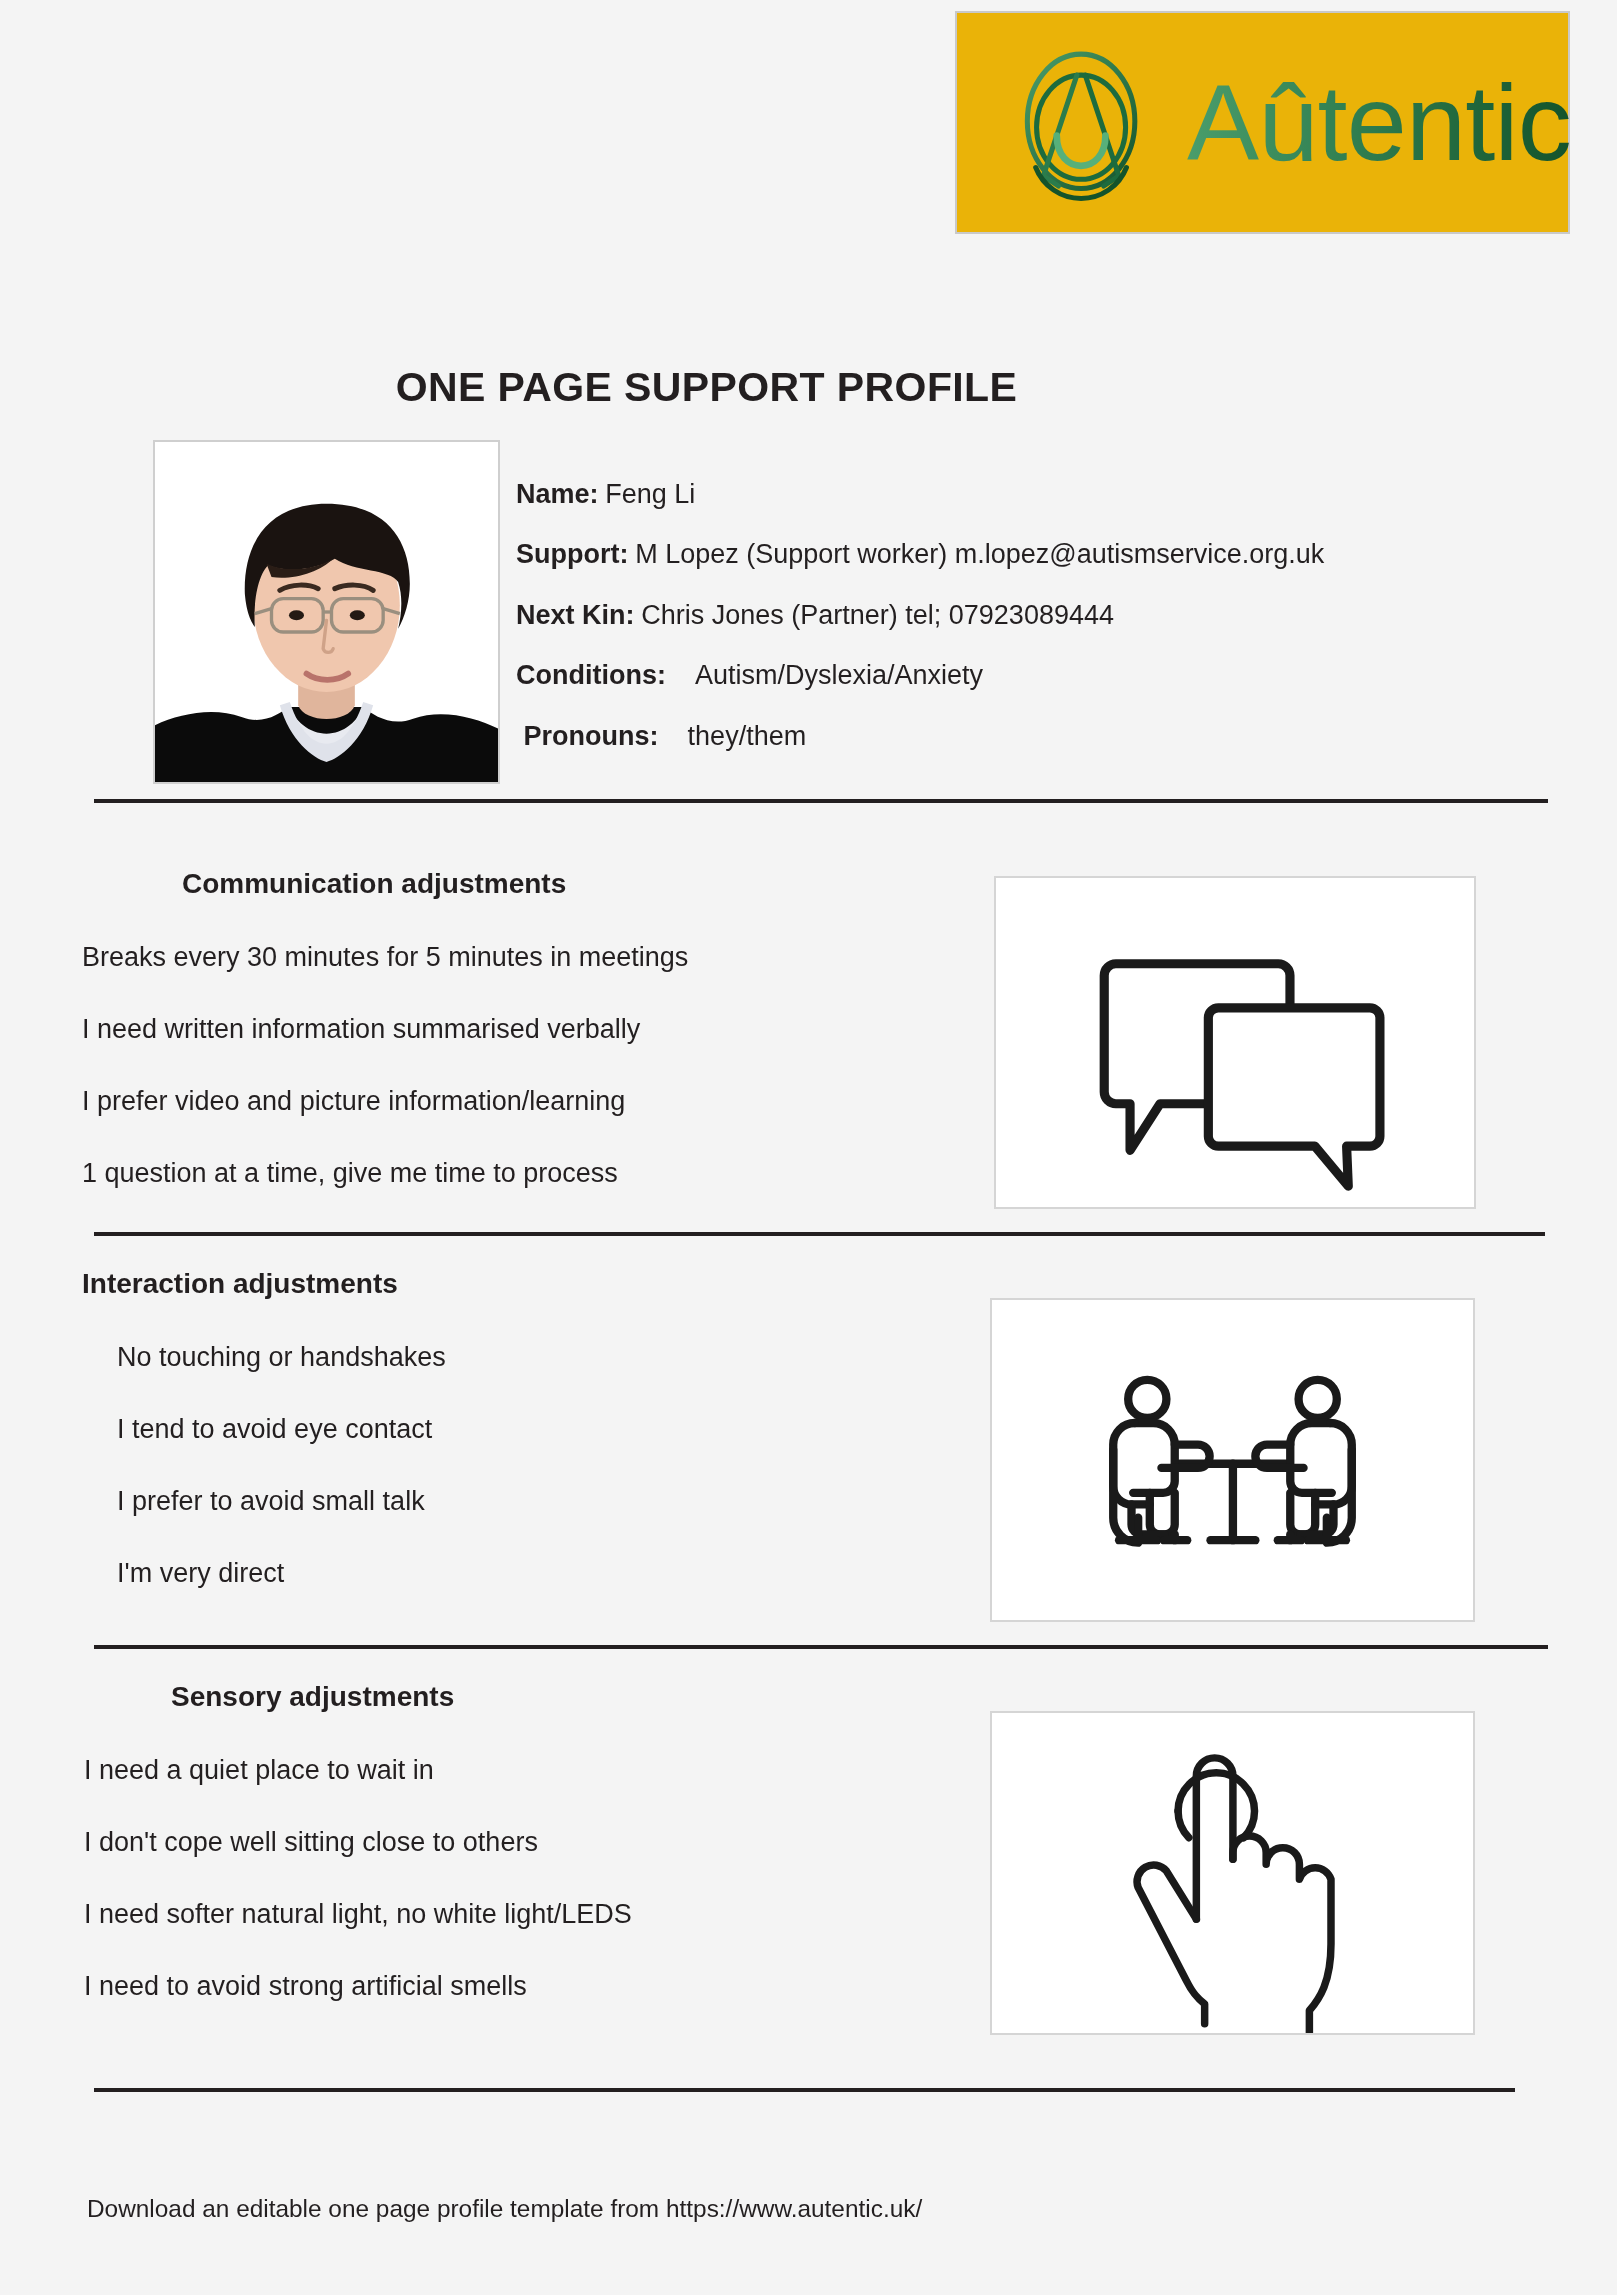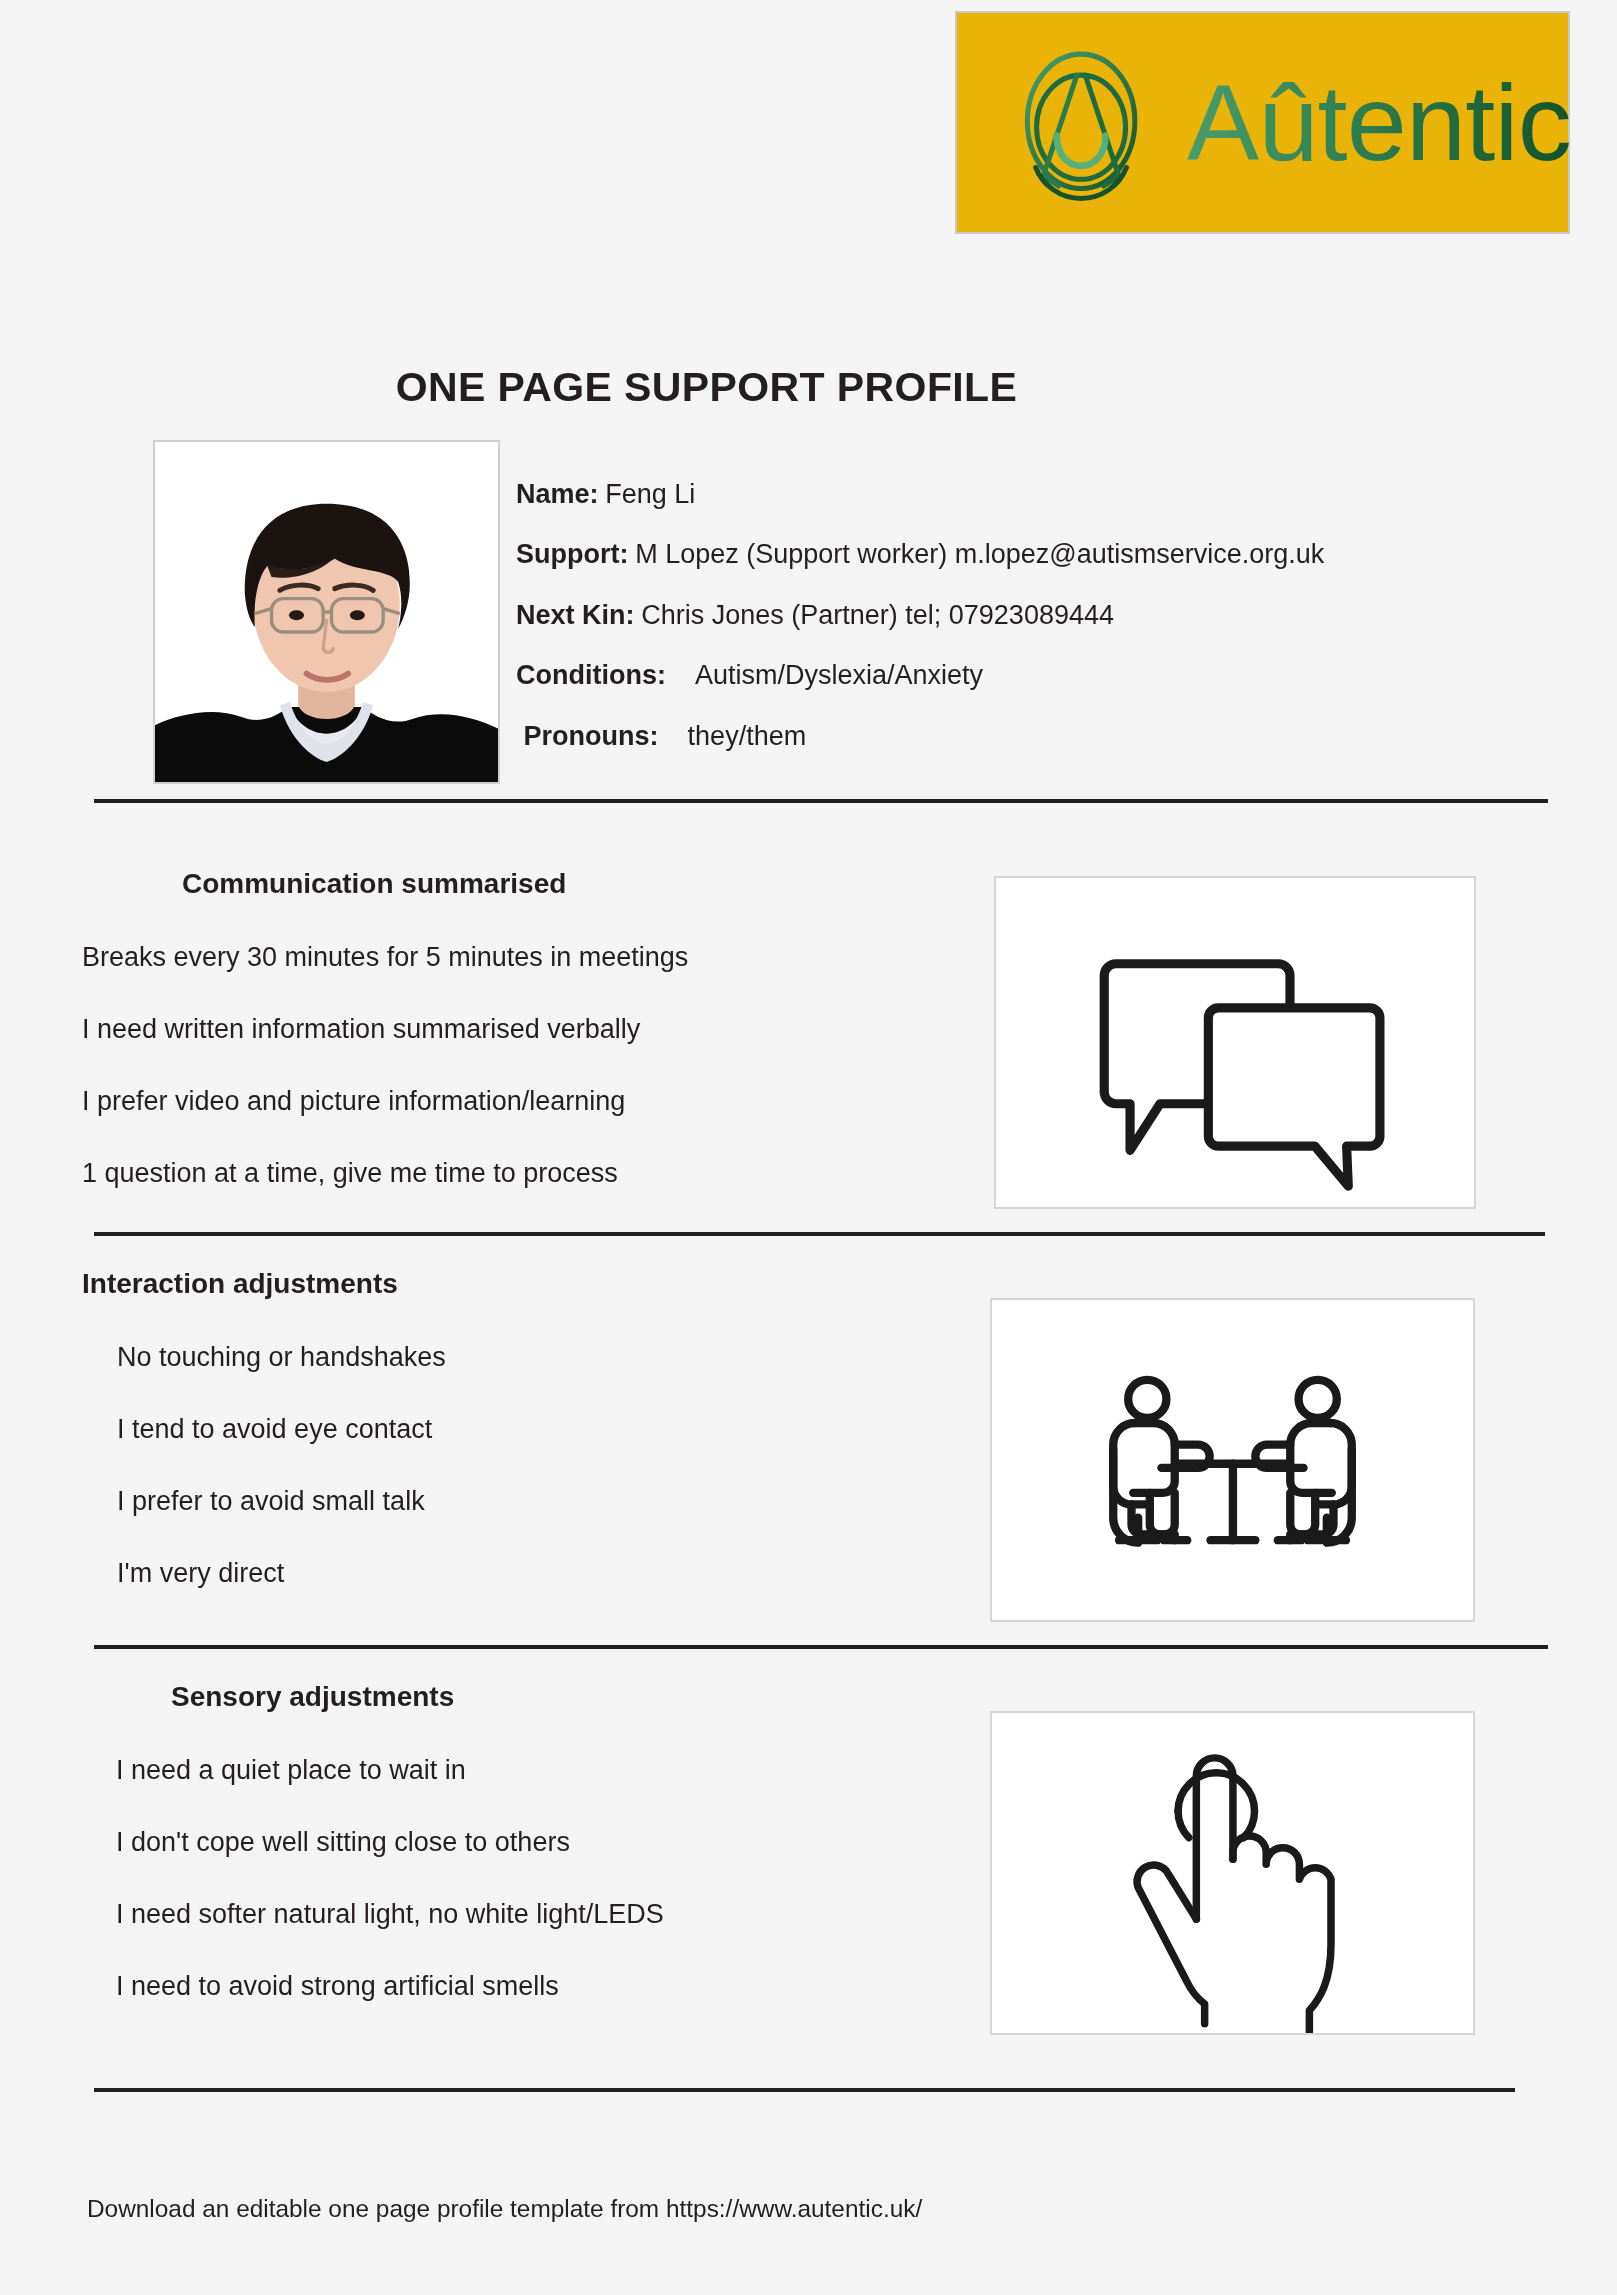--- a/index.html
+++ b/index.html
@@ -129,21 +129,21 @@
     color: #231f20;
     margin-bottom: 39px;
   }
   .sec-comm .sec-head { padding-left: 182px; }
   .sec-inter .sec-head { padding-left: 82px; }
   .sec-sens .sec-head { padding-left: 171px; }
 
   .sec-list { list-style: none; margin: 0; padding: 0; }
   .sec-comm .sec-list { padding-left: 82px; }
   .sec-inter .sec-list { padding-left: 117px; }
-  .sec-sens .sec-list { padding-left: 116px; }
+  .sec-sens .sec-list { padding-left: 84px; }
   .sec-item {
     font-size: 27px;
     line-height: 1.37;
     color: #231f20;
     margin-bottom: 35px;
     white-space: nowrap;
   }
 
   
   .illus {
@@ -243,21 +243,21 @@
     </div>
   </div>
 </div>
 
 <div class="rule r1"></div>
 <div class="rule r2"></div>
 <div class="rule r3"></div>
 <div class="rule r4"></div>
 
 <div class="section sec-comm">
-  <div class="sec-head">Communication summarised</div>
+  <div class="sec-head">Communication adjustments</div>
   <ul class="sec-list">
     <li class="sec-item">Breaks every 30 minutes for 5 minutes in meetings</li>
     <li class="sec-item">I need written information summarised verbally</li>
     <li class="sec-item">I prefer video and picture information/learning</li>
     <li class="sec-item">1 question at a time, give me time to process</li>
   </ul>
 </div>
 <div class="illus illus-comm">
   <svg viewBox="0 0 572 395">
     <path d="M143 103 h195 a14 14 0 0 1 14 14 v140 a14 14 0 0 1 -14 14 h-142 l-36 56 v-56 h-17 a14 14 0 0 1 -14 -14 v-140 a14 14 0 0 1 14 -14 z" fill="none" stroke="#1a1a1a" stroke-width="11" stroke-linejoin="round"></path>

